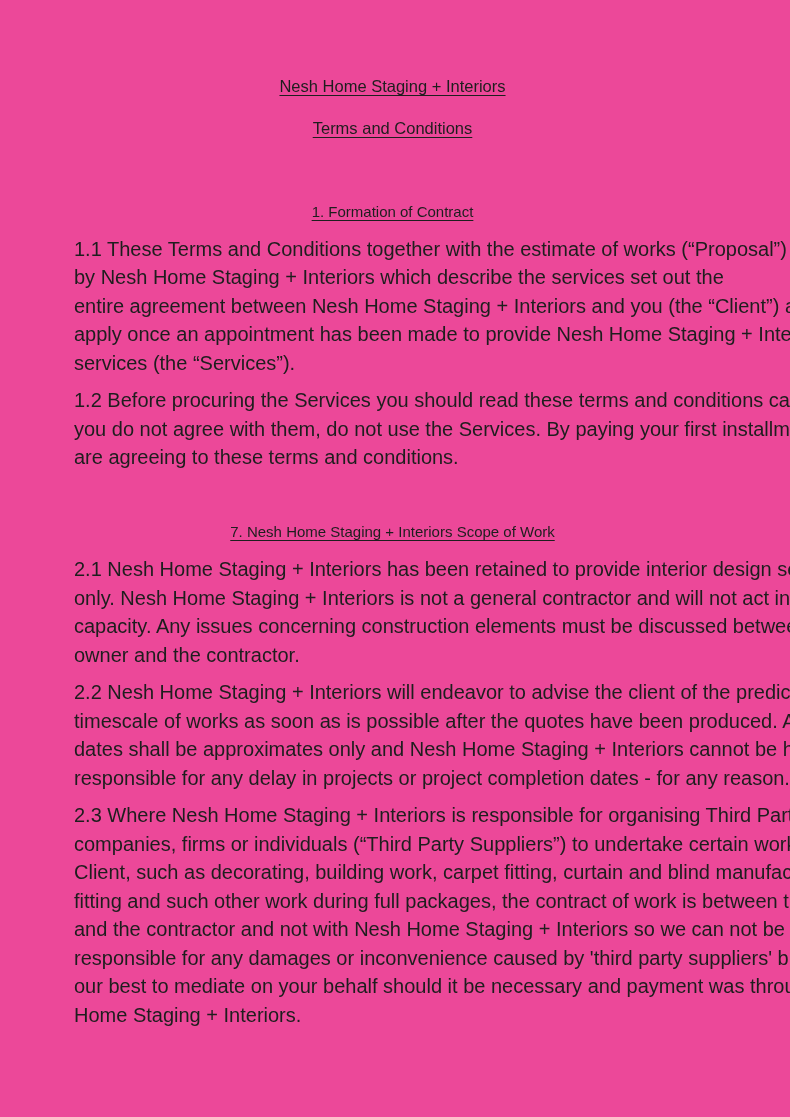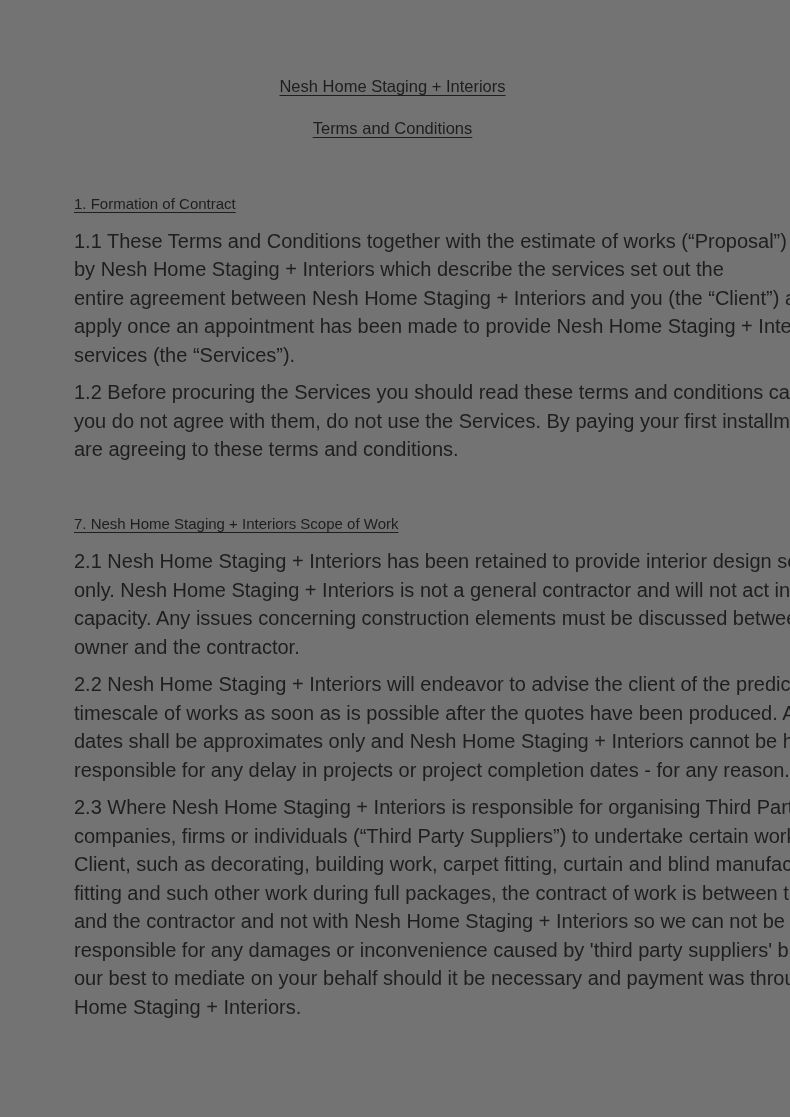--- a/index.html
+++ b/index.html
@@ -5,47 +5,48 @@
   html, body {
     margin: 0;
     padding: 0;
     background: #ffffff;
   }
   .page {
     position: relative;
     width: 790px;
     height: 1117px;
     margin: 0 auto;
-    background: #737373;
+    background: #ec4899;
     overflow: hidden;
     font-family: "Liberation Sans", "DejaVu Sans", sans-serif;
     color: #1e1e1e;
     box-sizing: border-box;
     padding: 72px 79px 0 74px;
   }
   .doc-title, .doc-subtitle {
     font-size: 16.5px;
     font-weight: 400;
     text-align: center;
     text-decoration: underline;
     text-underline-offset: 3px;
     line-height: 28.5px;
     margin: 0;
   }
   .doc-title { margin-bottom: 13px; }
-  .doc-subtitle { margin-bottom: 0; }
+  .doc-subtitle { margin-bottom: 8px; }
   .section-gap-large { height: 47.5px; }
   .section-gap-mid { height: 37.5px; }
   .section-heading {
     font-size: 15px;
     font-weight: 400;
     text-decoration: underline;
     text-underline-offset: 3px;
     line-height: 28.5px;
     margin: 0 0 8.5px 0;
+    text-align: center;
   }
   .para {
     font-size: 20px;
     line-height: 28.5px;
     margin: 0 0 9px 0;
     white-space: nowrap;
   }
 </style>
 </head>
 <body>

